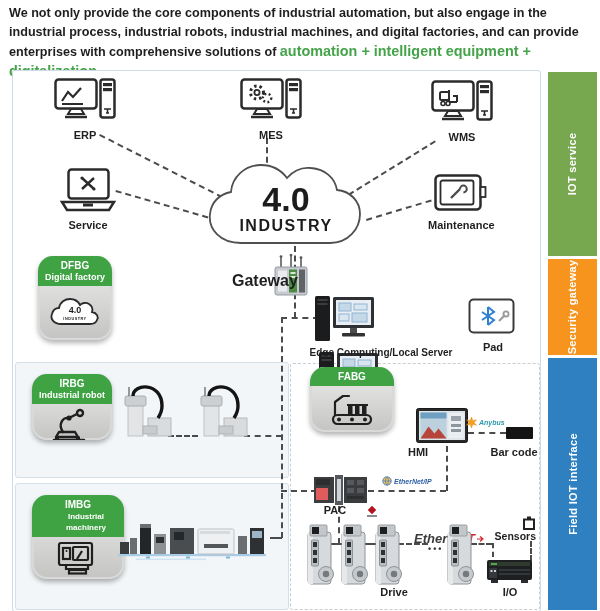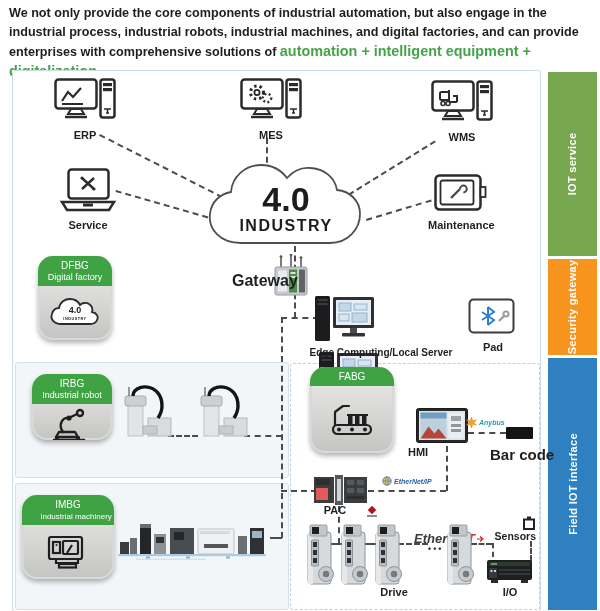--- a/index.html
+++ b/index.html
@@ -23,21 +23,21 @@
   .node{position:absolute;text-align:center;}
   .nlabel{font-size:11px;font-weight:bold;color:#1f1f1f;margin-top:1px;white-space:nowrap;}
   .slabel{position:absolute;font-size:10px;font-weight:bold;color:#1f1f1f;white-space:nowrap;}
 
   .dash-h{position:absolute;border-top:2px dashed #4b4b4b;}
   .dash-v{position:absolute;border-left:2px dashed #4b4b4b;}
   .dd{position:absolute;border-top:2px dashed #4b4b4b;transform-origin:0 0;}
 
   .badge{position:absolute;border-radius:15px;overflow:hidden;background:linear-gradient(180deg,#ededec,#c4c4c3);
          box-shadow:0 3px 5px rgba(0,0,0,.3), inset 0 0 0 2px #d9d9d9;display:flex;flex-direction:column;}
-  .badge-head{background:#3fa344;color:#fff;font-weight:normal;text-align:center;padding:4px 1px 3px;font-size:10px;line-height:11.5px;}
+  .badge-head{background:#3fa344;color:#fff;font-weight:bold;text-align:center;padding:4px 1px 3px;font-size:10px;line-height:11.5px;}
   .badge-head .nm{font-size:9px;}
   .badge-head .nm.xs{font-size:8px;margin-left:16px;}
   .badge-body{flex:1;display:flex;align-items:center;justify-content:center;}
 
   .logo{position:absolute;font-weight:bold;font-style:italic;white-space:nowrap;display:flex;align-items:center;gap:2px;}
   .logo-anybus{font-size:7px;color:#2f9bac;}
   .logo-eip{font-size:7px;color:#2b5fa3;}
   .logo-ecat{font-size:13px;}
   .logo-ecat .e1{color:#3b3b3b;}
   .logo-ecat .e2{color:#d22128;}
@@ -279,21 +279,21 @@
   <svg width="54" height="60" viewBox="0 0 54 60">
     <rect x="28" y="36" width="23" height="18" fill="#d9dbdd" stroke="#b7babd"></rect>
     <rect x="8" y="20" width="15" height="34" fill="#e2e4e6" stroke="#bfc2c5"></rect>
     <rect x="5" y="14" width="21" height="10" rx="2" fill="#cdd0d3" stroke="#aaadaf"></rect>
     <line x1="9" y1="5" x2="9" y2="14" stroke="#666" stroke-width="1.3"></line>
     <path d="M13 14 C 13 1 42 0 42 24 C 42 30 40 33 38 36" fill="none" stroke="#141414" stroke-width="3.4"></path>
     <rect x="23" y="44" width="14" height="8" fill="#c9ccce" stroke="#b0b3b6"></rect>
   </svg>
 </div>
 
-<div class="badge" style="left:22px;top:495px;width:92px;height:84px;">
+<div class="badge" style="left:32px;top:495px;width:92px;height:84px;">
   <div class="badge-head">
     <div>IMBG</div>
     <div class="nm xs">Industrial machinery</div>
   </div>
   <div class="badge-body">
     <svg width="44" height="38" viewBox="0 0 44 38">
       <g stroke="#1f1f1f" stroke-width="2.2" fill="none">
         <rect x="3" y="4" width="33" height="22" rx="2"></rect>
         <rect x="7" y="9" width="7" height="11"></rect>
         <rect x="17" y="8" width="15" height="13" rx="1"></rect>
@@ -323,21 +323,21 @@
     <rect x="84" y="17" width="30" height="3" fill="#d6dadd"></rect>
     <rect x="122" y="22" width="9" height="18" fill="#6b6e71"></rect>
     <rect x="134" y="14" width="14" height="26" fill="#2e3033"></rect>
     <rect x="136" y="17" width="10" height="7" fill="#9db4c6"></rect>
     <rect x="30" y="42.5" width="4" height="2" fill="#7fb3d8"></rect>
       <rect x="70" y="42.5" width="4" height="2" fill="#7fb3d8"></rect>
       <rect x="110" y="42.5" width="4" height="2" fill="#7fb3d8"></rect>
   </svg>
 </div>
 
-<div class="badge" style="left:310px;top:367px;width:84px;height:86px;">
+<div class="badge" style="left:310px;top:367px;width:84px;height:65px;">
   <div class="badge-head">
     <div>FABG</div>
   </div>
   <div class="badge-body">
     <svg width="48" height="40" viewBox="0 0 48 40">
       <g stroke="#1f1f1f" stroke-width="2.2" fill="none" stroke-linecap="round" stroke-linejoin="round">
         <rect x="5" y="26" width="38" height="9" rx="4.5"></rect>
         <path d="M7 26 V13 l8-6 h6"></path>
       </g>
       <circle cx="11" cy="30.5" r="2" fill="#1f1f1f"></circle>
@@ -367,21 +367,21 @@
 <div class="slabel" style="left:408px;top:446px;width:52px;text-align:left;font-size:11px;">HMI</div>
 
 <div class="logo logo-anybus" style="left:466px;top:417px;">
   <svg width="11" height="11" viewBox="0 0 12 12">
     <polygon points="6,0 7.4,4 11.5,3 8.8,6 11.5,9 7.4,8 6,12 4.6,8 0.5,9 3.2,6 0.5,3 4.6,4" fill="#f7a11a" stroke="#e08214" stroke-width=".5"></polygon>
   </svg>
   <span>Anybus</span>
 </div>
 
 <div class="bcode" style="left:506px;top:427px;"></div>
-<div class="slabel" style="left:490px;top:446px;width:48px;text-align:center;font-size:15px;">Bar code</div>
+<div class="slabel" style="left:490px;top:446px;width:48px;text-align:center;font-size:11px;">Bar code</div>
 
 <div class="node" style="left:314px;top:475px;width:56px;">
   <svg width="56" height="30" viewBox="0 0 56 30">
     <rect x="0" y="2" width="20" height="26" fill="#3a3c3e"></rect>
     <rect x="2" y="4" width="14" height="6" fill="#2c2e30"></rect>
     <rect x="2" y="13" width="12" height="12" fill="#e05c5c"></rect>
     <rect x="21" y="0" width="8" height="30" fill="#55585c"></rect>
     <rect x="23" y="4" width="4" height="22" fill="#cfd3d7"></rect>
     <rect x="30" y="2" width="23" height="26" fill="#3a3c3e"></rect>
     <rect x="33" y="5" width="7" height="5" fill="#55585c"></rect>

